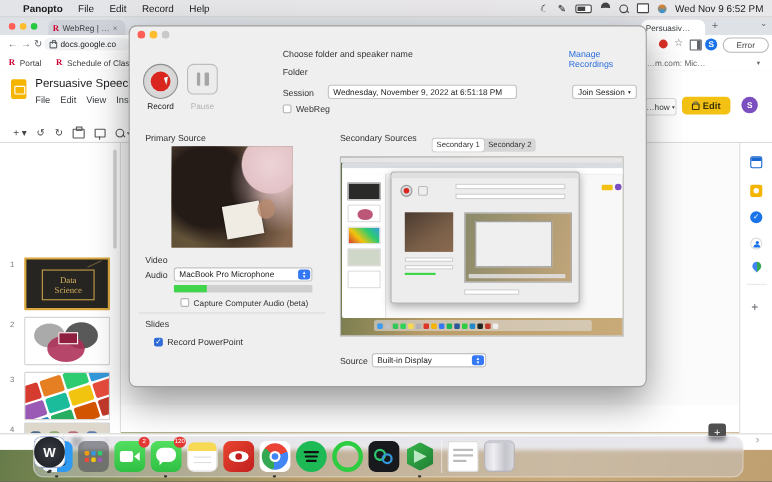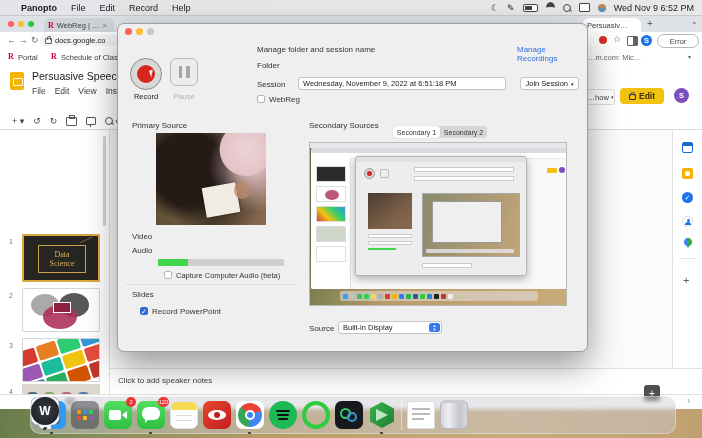--- a/index.html
+++ b/index.html
@@ -283,50 +283,47 @@
       <span class="abs gsico" style="top:62px;background:#1a73e8;border-radius:50%;color:#fff;font-size:7px;text-align:center;line-height:11px;">✓</span>
       <span class="abs gsico" style="top:86px;background:#fff;border:1px solid #dadce0;border-radius:50%;box-sizing:border-box;">
           <span style="position:absolute;left:3.5px;top:1.5px;width:3px;height:3px;background:#1a73e8;border-radius:50%;"></span>
           <span style="position:absolute;left:2px;top:5px;width:6px;height:3px;background:#1a73e8;border-radius:3px 3px 0 0;"></span>
         </span>
       <span class="abs gsico" style="top:108px;width:8px;height:8px;left:11px;background:linear-gradient(135deg,#4285f4 50%,#34a853 50%);border-radius:50% 50% 50% 0;transform:rotate(-45deg);"></span>
       <span class="abs" style="left:6px;top:128px;width:18px;height:1px;background:#e8e8e8;"></span>
       <span class="abs" style="left:10px;top:144px;font-size:11px;color:#5f6368;">+</span>
     </div>
 
-    <div class="abs notesbar">
-      <span class="abs" style="left:8px;top:7px;">Click to add speaker notes</span>
-    </div>
 
     <div class="abs bottombar">
       <span class="abs filmico" style="left:46px;top:4px;"></span>
       <span class="abs gridico" style="left:66px;top:3px;">
           <span></span>
           <span></span>
           <span></span>
           <span></span>
         </span>
       <span class="abs" style="left:95px;top:1px;font-size:10px;color:#5f6368;">‹</span>
       <span class="abs" style="left:644px;top:-10px;width:16px;height:16px;background:#4f4f4f;border-radius:3px;color:#fff;font-size:10px;display:flex;align-items:center;justify-content:center;">+</span>
       <span class="abs" style="left:687px;top:0;font-size:10px;color:#999;">›</span>
     </div>
   </div>
 
   <div class="abs dialog">
     <span class="abs light" style="left:7px;background:#ff5f57;"></span>
     <span class="abs light" style="left:18px;background:#febc2e;"></span>
     <span class="abs light" style="left:29px;background:#c9c9c9;"></span>
 
-    <span class="abs lbl" style="left:139px;top:21px;">Manage folder and session name</span>
+    <span class="abs lbl" style="left:139px;top:21px;">Choose folder and speaker name</span>
     <span class="abs" style="left:399px;top:21px;font-size:8px;color:#2d6fdd;">Manage Recordings</span>
 
     <span class="abs lbl" style="left:139px;top:37px;">Folder</span>
 
     <span class="abs lbl" style="left:139px;top:56px;">Session</span>
-    <div class="abs mselect" style="left:180px;top:53px;width:208px;padding-right:4px;align-items:center;">
+    <div class="abs mselect" style="left:180px;top:53px;width:172px;padding-right:4px;align-items:center;">
       <span>Wednesday, November 9, 2022 at 6:51:18 PM</span>
     </div>
     <div class="abs" style="left:402px;top:53px;width:59px;height:13px;background:#fdfdfd;border:1px solid #c3c3c3;border-radius:3px;box-sizing:border-box;display:flex;align-items:center;justify-content:center;gap:3px;font-size:7.5px;color:#222;">
       <span>Join Session</span>
       <span style="font-size:5px;">▾</span>
     </div>
 
     <div class="abs recbtn">
       <span class="dot"></span>
       <span class="cursor"></span>
@@ -344,20 +341,27 @@
     <span class="abs lbl" style="left:14px;top:97px;">Primary Source</span>
     <span class="abs lbl" style="left:191px;top:97px;">Secondary Sources</span>
 
     <div class="abs webcam">
       <span class="paper"></span>
       <span class="facehint"></span>
     </div>
 
     <span class="abs lbl" style="left:14px;top:208px;">Video</span>
     <span class="abs lbl" style="left:14px;top:222px;">Audio</span>
+    <div class="abs mselect" style="left:40px;top:219px;width:126px;">
+      <span>MacBook Pro Microphone</span>
+      <span class="mcaret">
+          <span>▲</span>
+          <span>▼</span>
+        </span>
+    </div>
     <div class="abs meter">
         <i></i>
       </div>
     <span class="abs cb" style="left:46px;top:247px;"></span>
     <span class="abs" style="left:58px;top:247px;font-size:7.5px;color:#333;">Capture Computer Audio (beta)</span>
 
     <span class="abs" style="left:8px;top:260px;width:170px;height:1px;background:#dcdcdc;"></span>
     <span class="abs lbl" style="left:14px;top:266px;">Slides</span>
     <span class="abs cb on" style="left:22px;top:283px;"><span>✓</span></span>
     <span class="abs lbl" style="left:34px;top:283px;">Record PowerPoint</span>

